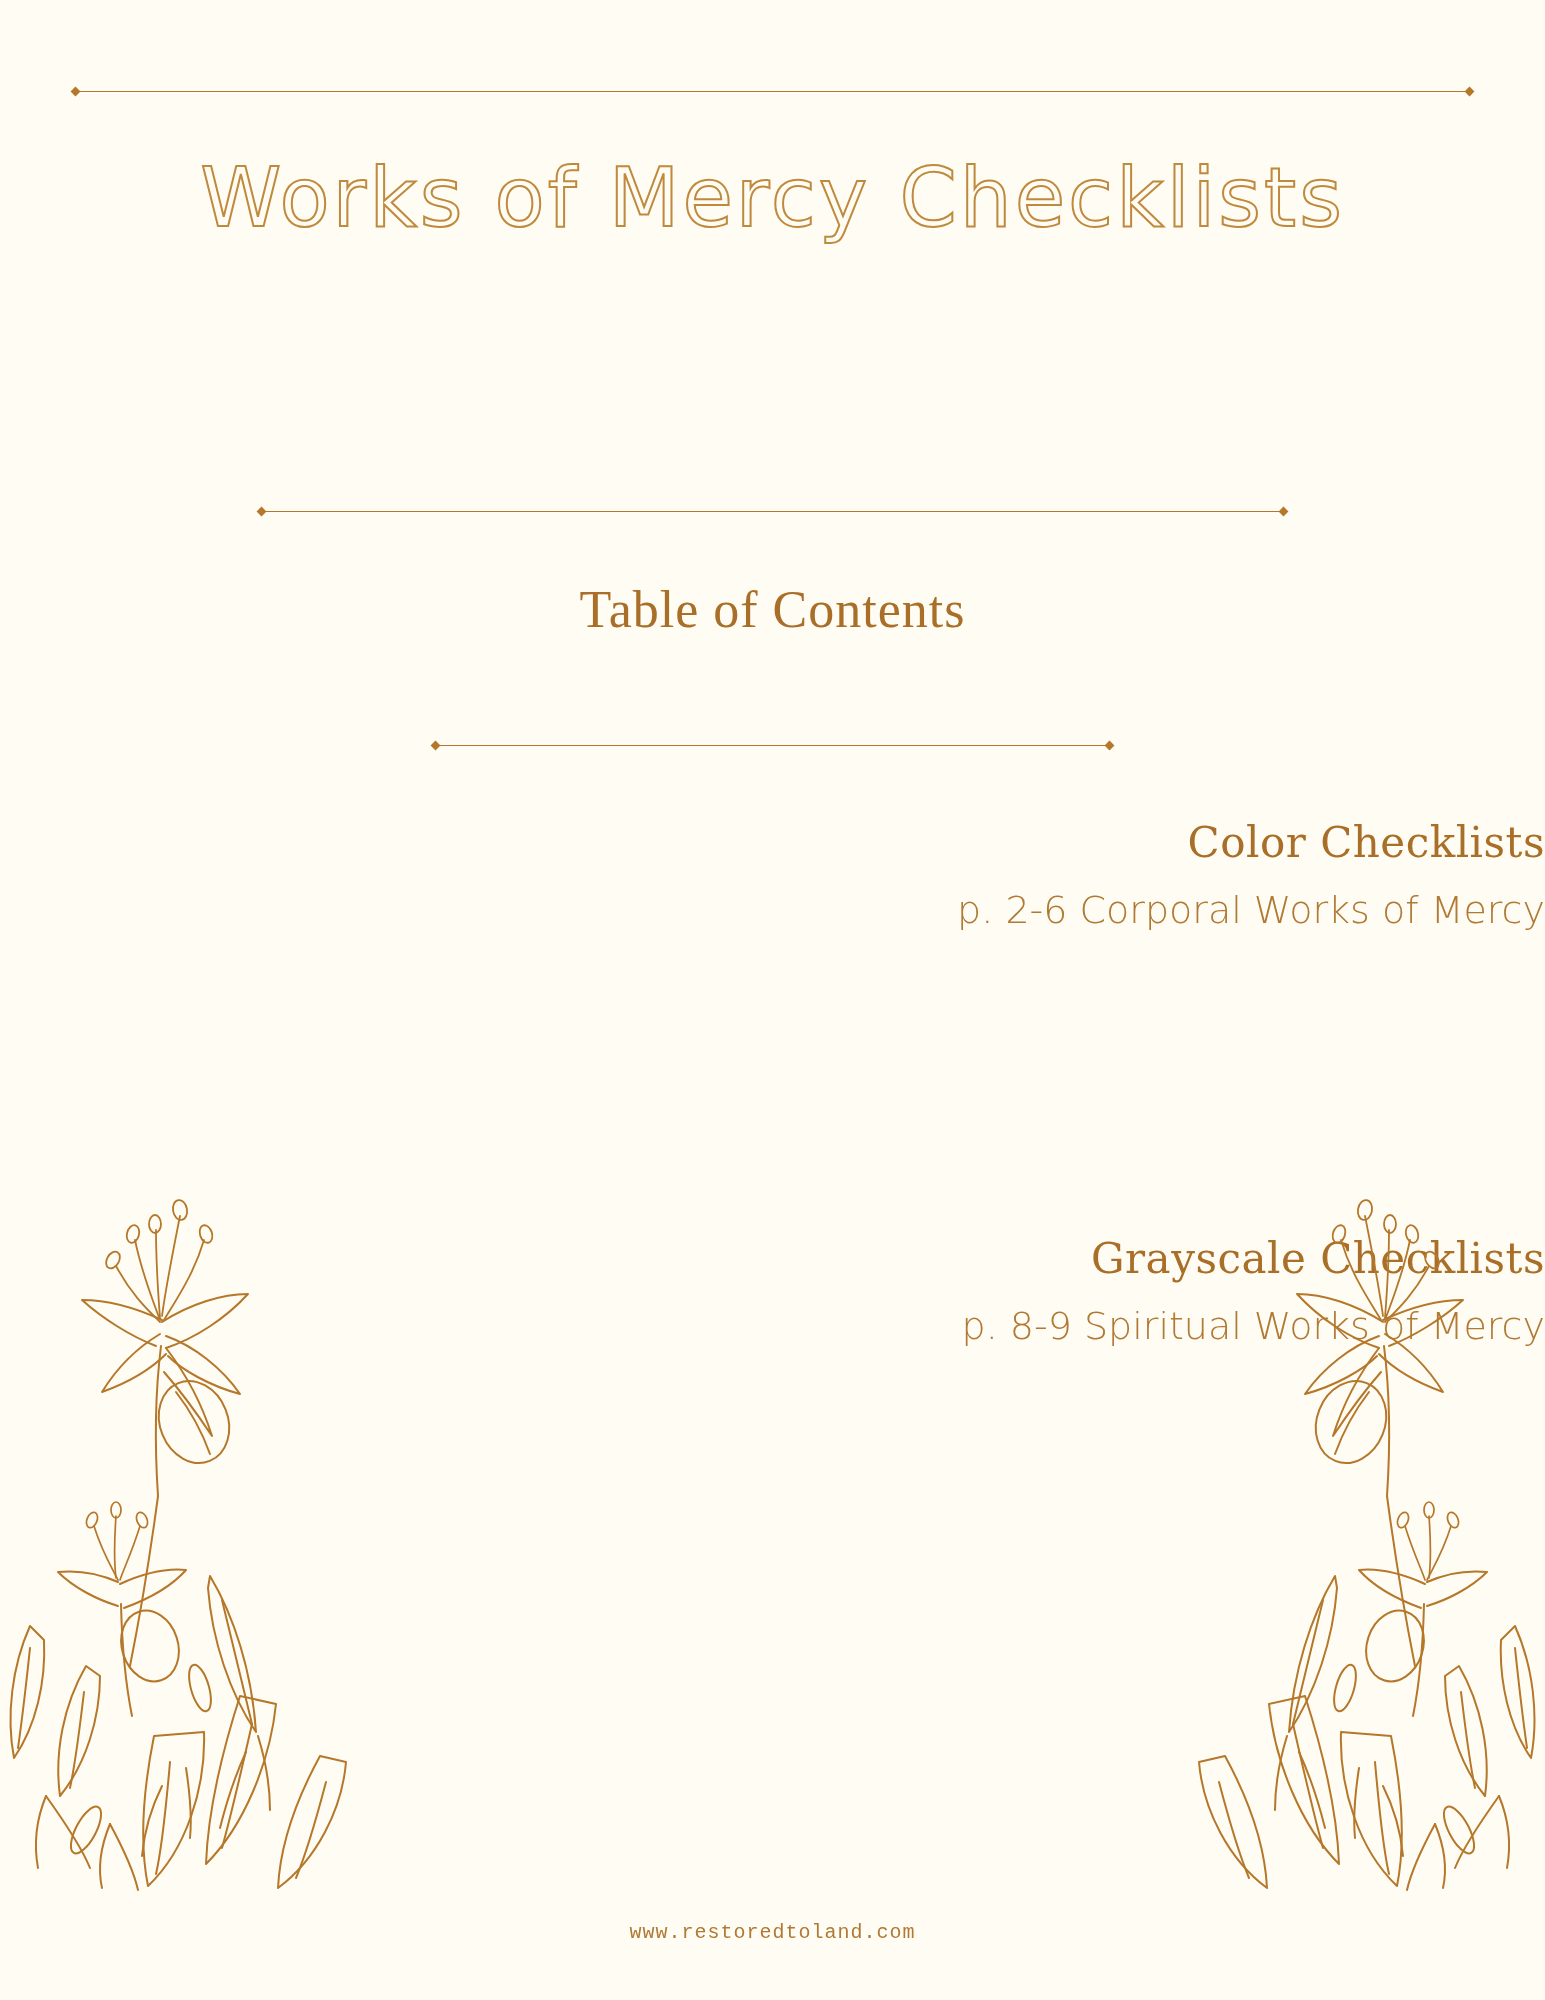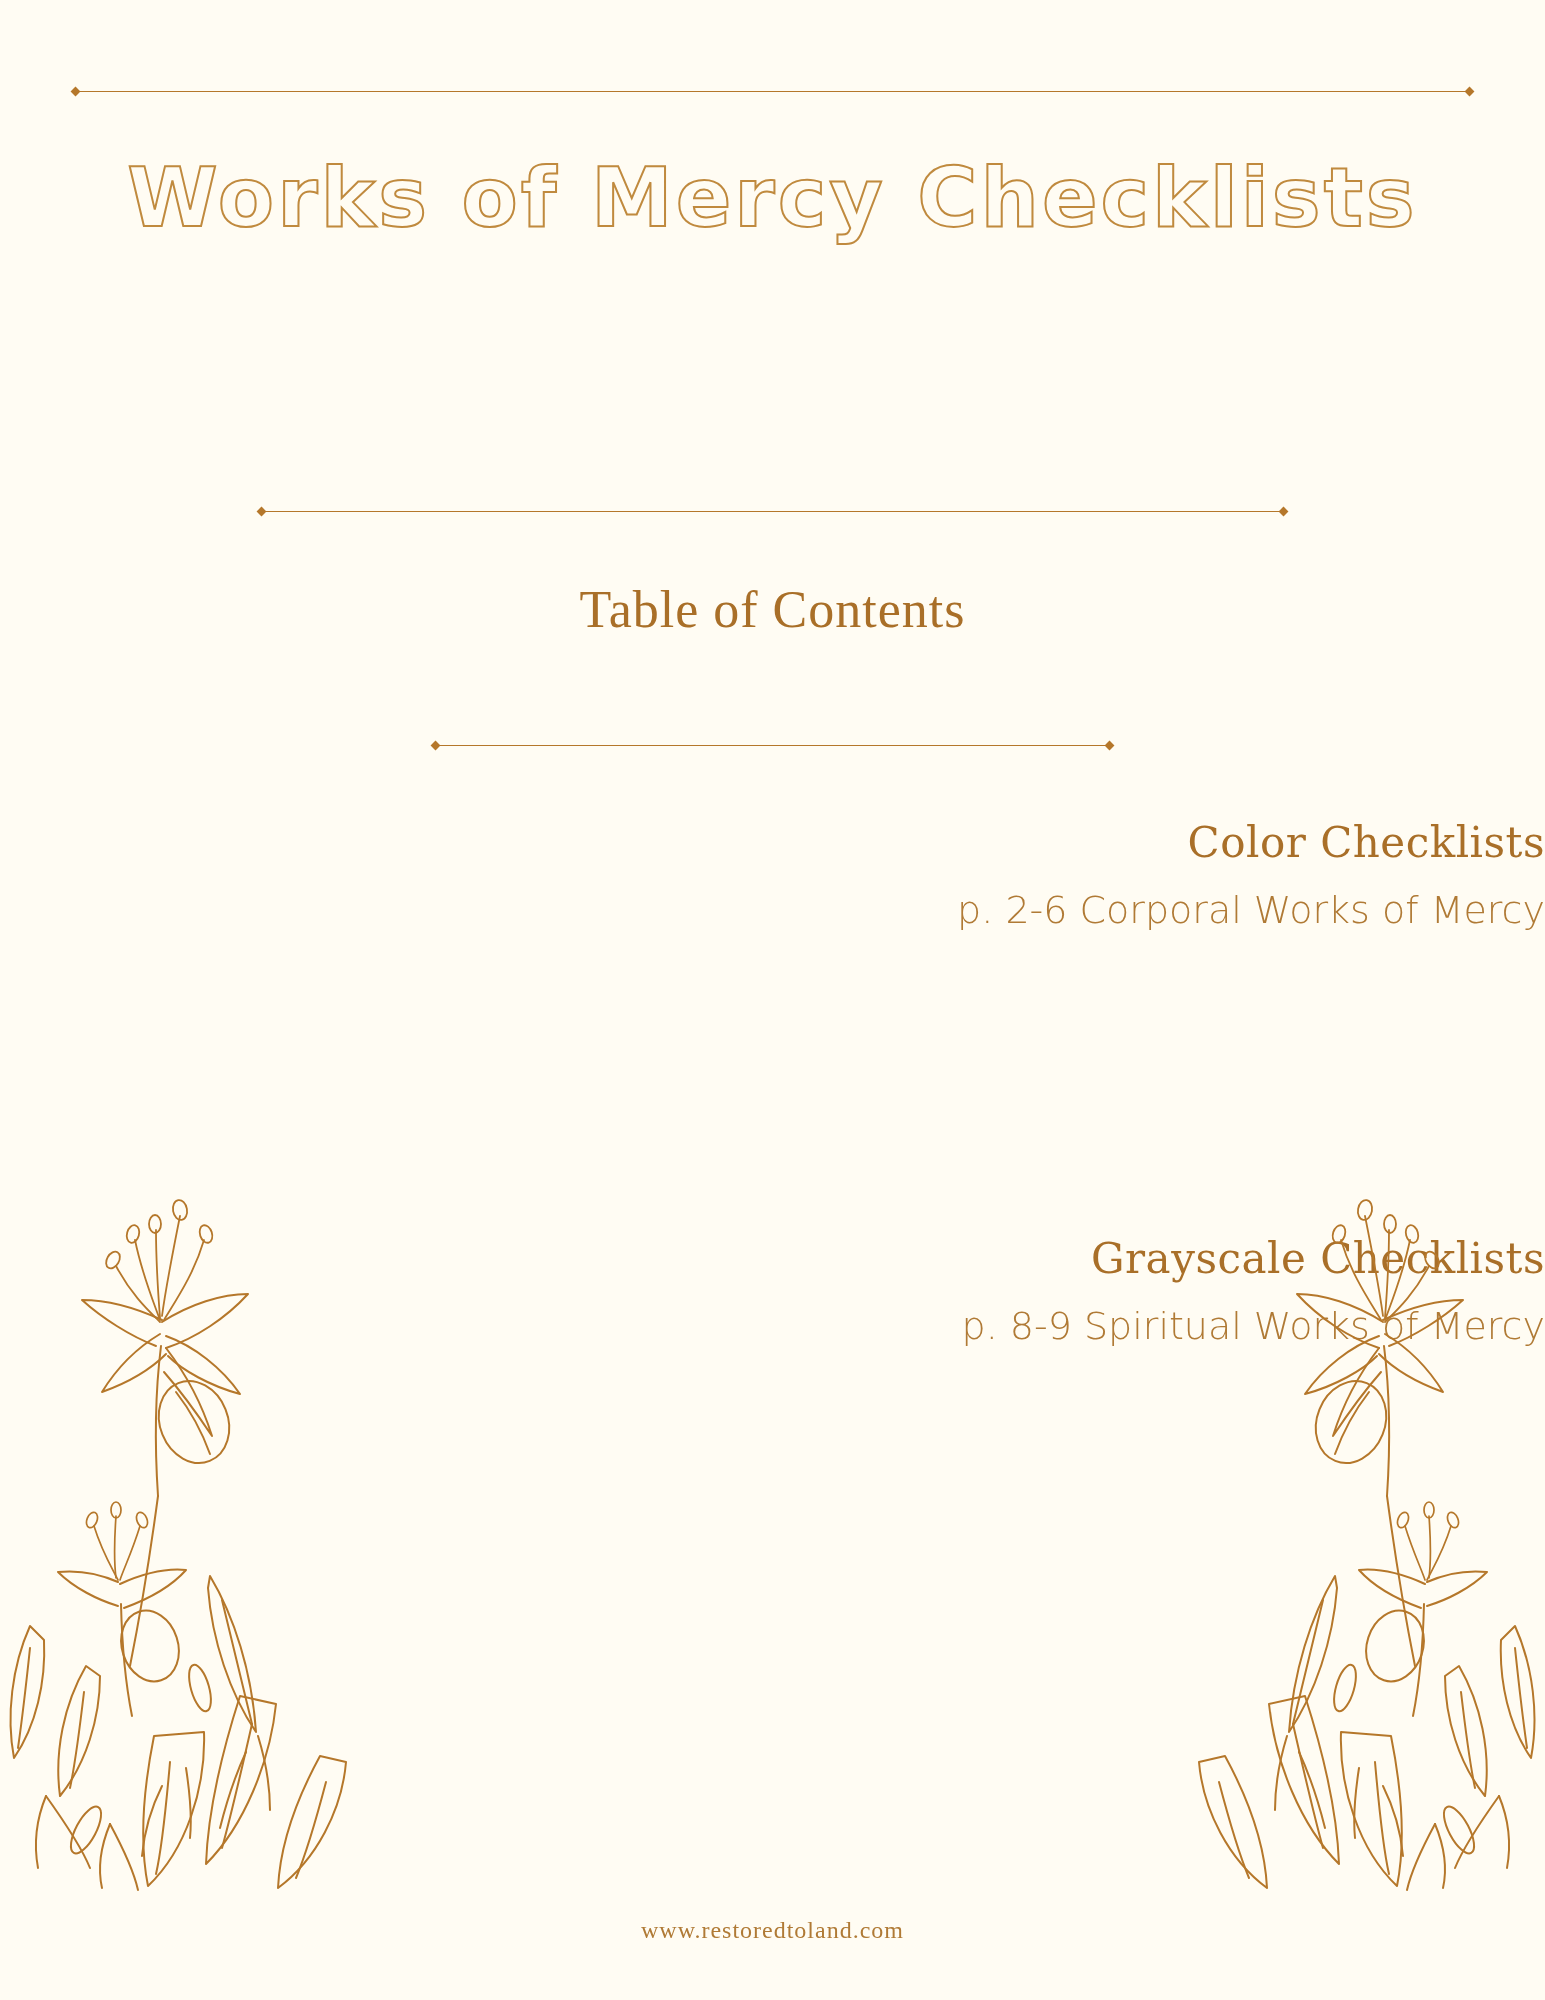--- a/index.html
+++ b/index.html
@@ -49,21 +49,21 @@
 
   
   .title-block {
     position: absolute;
     left: 0; right: 0;
     top: 155px;
     text-align: center;
   }
   .title-line {
     font-family: "DejaVu Sans", sans-serif;
-    font-weight: 700;
+    font-weight: 400;
     letter-spacing: 3px;
     color: transparent;
     -webkit-text-stroke: 2px #C08A3E;
     text-shadow: none;
   }
   .title-line.one {
     font-size: 82px;
     line-height: 1.05;
   }
   .title-line.two {
@@ -107,22 +107,22 @@
     line-height: 1.55;
     color: #B07A35;
   }
 
   
   .footer {
     position: absolute;
     left: 0; right: 0;
     bottom: 56px;
     text-align: center;
-    font-family: Liberation Serif, serif;
-    font-size: 24px;
+    font-family: Liberation Mono, monospace;
+    font-size: 20px;
     letter-spacing: 1px;
     color: #B07A35;
   }
 
   
   .floral {
     position: absolute;
     bottom: 104px;
     width: 470px;
     height: 700px;

